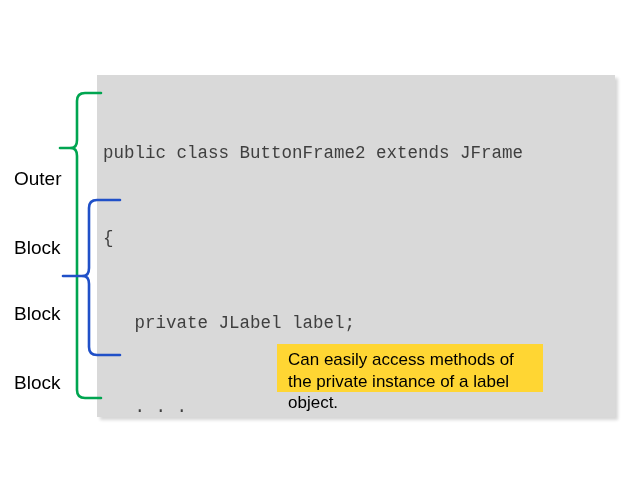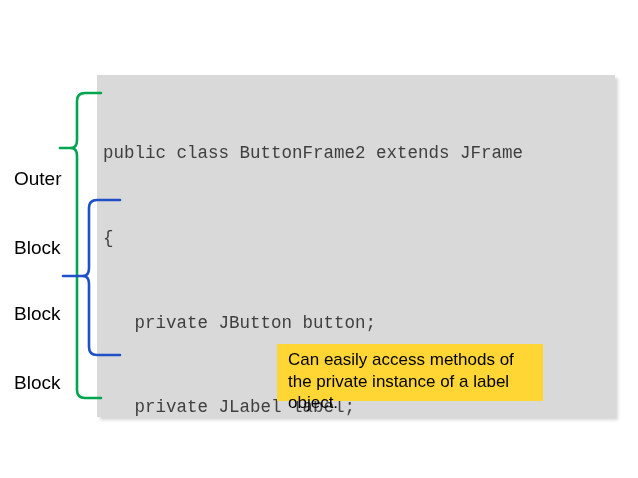--- a/index.html
+++ b/index.html
@@ -67,42 +67,41 @@
   }
   #label-outer { left: 14px; top: 121px; }
   #label-inner { left: 14px; top: 256px; }
 
   
   #callout {
     position: absolute;
     left: 277px;
     top: 344px;
     width: 266px;
-    height: 57px;
+    height: 48px;
     background: #ffd633;
     box-sizing: border-box;
     padding: 5px 18px 0 11px;
   }
   #callout-text {
     font-family: "Liberation Sans", sans-serif;
     font-size: 17px;
     line-height: 21.5px;
     color: #000000;
   }
 </style>
 </head>
 <body>
 
 <div id="slide">
 
   <div id="code-panel">
     <div id="code-lines">
       <div class="code-line">public class ButtonFrame2 extends JFrame</div>
       <div class="code-line">{</div>
-      <div class="code-line">   private JButton button;</div>
       <div class="code-line">   private JLabel label;</div>
       <div class="code-line">   . . .</div>
       
       
       
       
       
       
       
       

